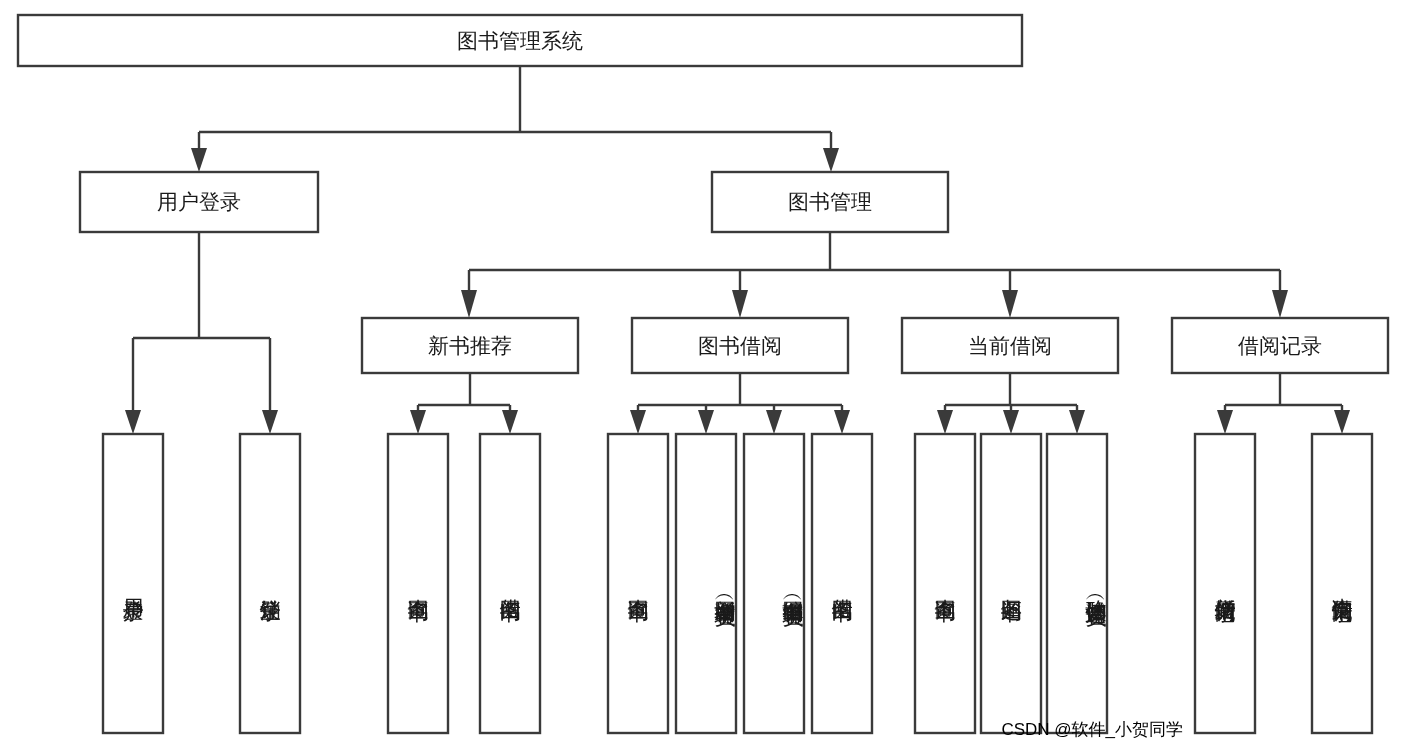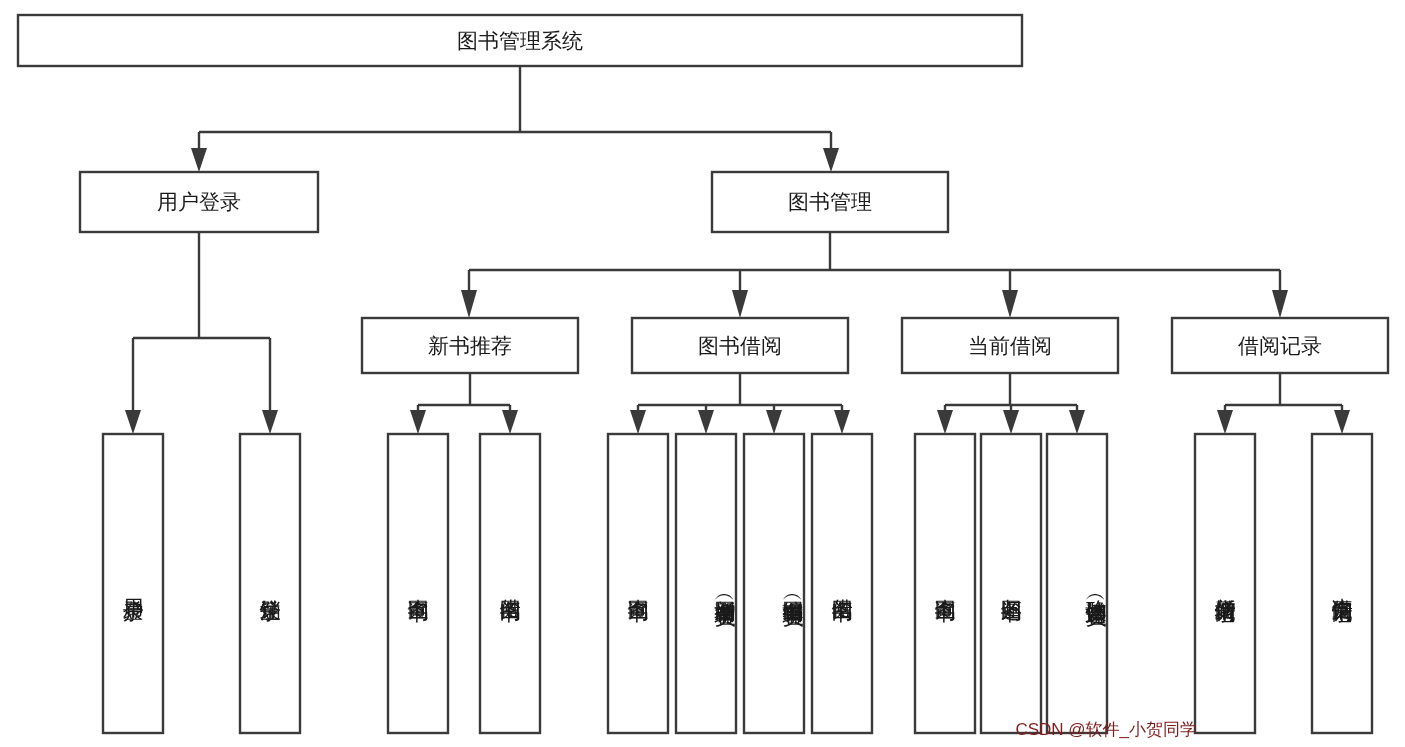--- a/index.html
+++ b/index.html
@@ -62,25 +62,25 @@
     align-items: flex-start;
     justify-content: center;
     white-space: nowrap;
     pointer-events: none;
   }
   .leaf-label.centered {
     align-items: center;
   }
   .watermark {
     position: absolute;
-    right: 14px;
+    right: 28px;
     bottom: 6px;
     font-family: "Liberation Sans", "DejaVu Sans", sans-serif;
     font-size: 17px;
-    color: #7f1d1d;
+    color: #000000;
     white-space: nowrap;
     pointer-events: none;
   }
 </style>
 </head>
 <body>
 
 <div id="diagram-root">
 
   <svg class="diagram" viewBox="0 0 1405 747">

